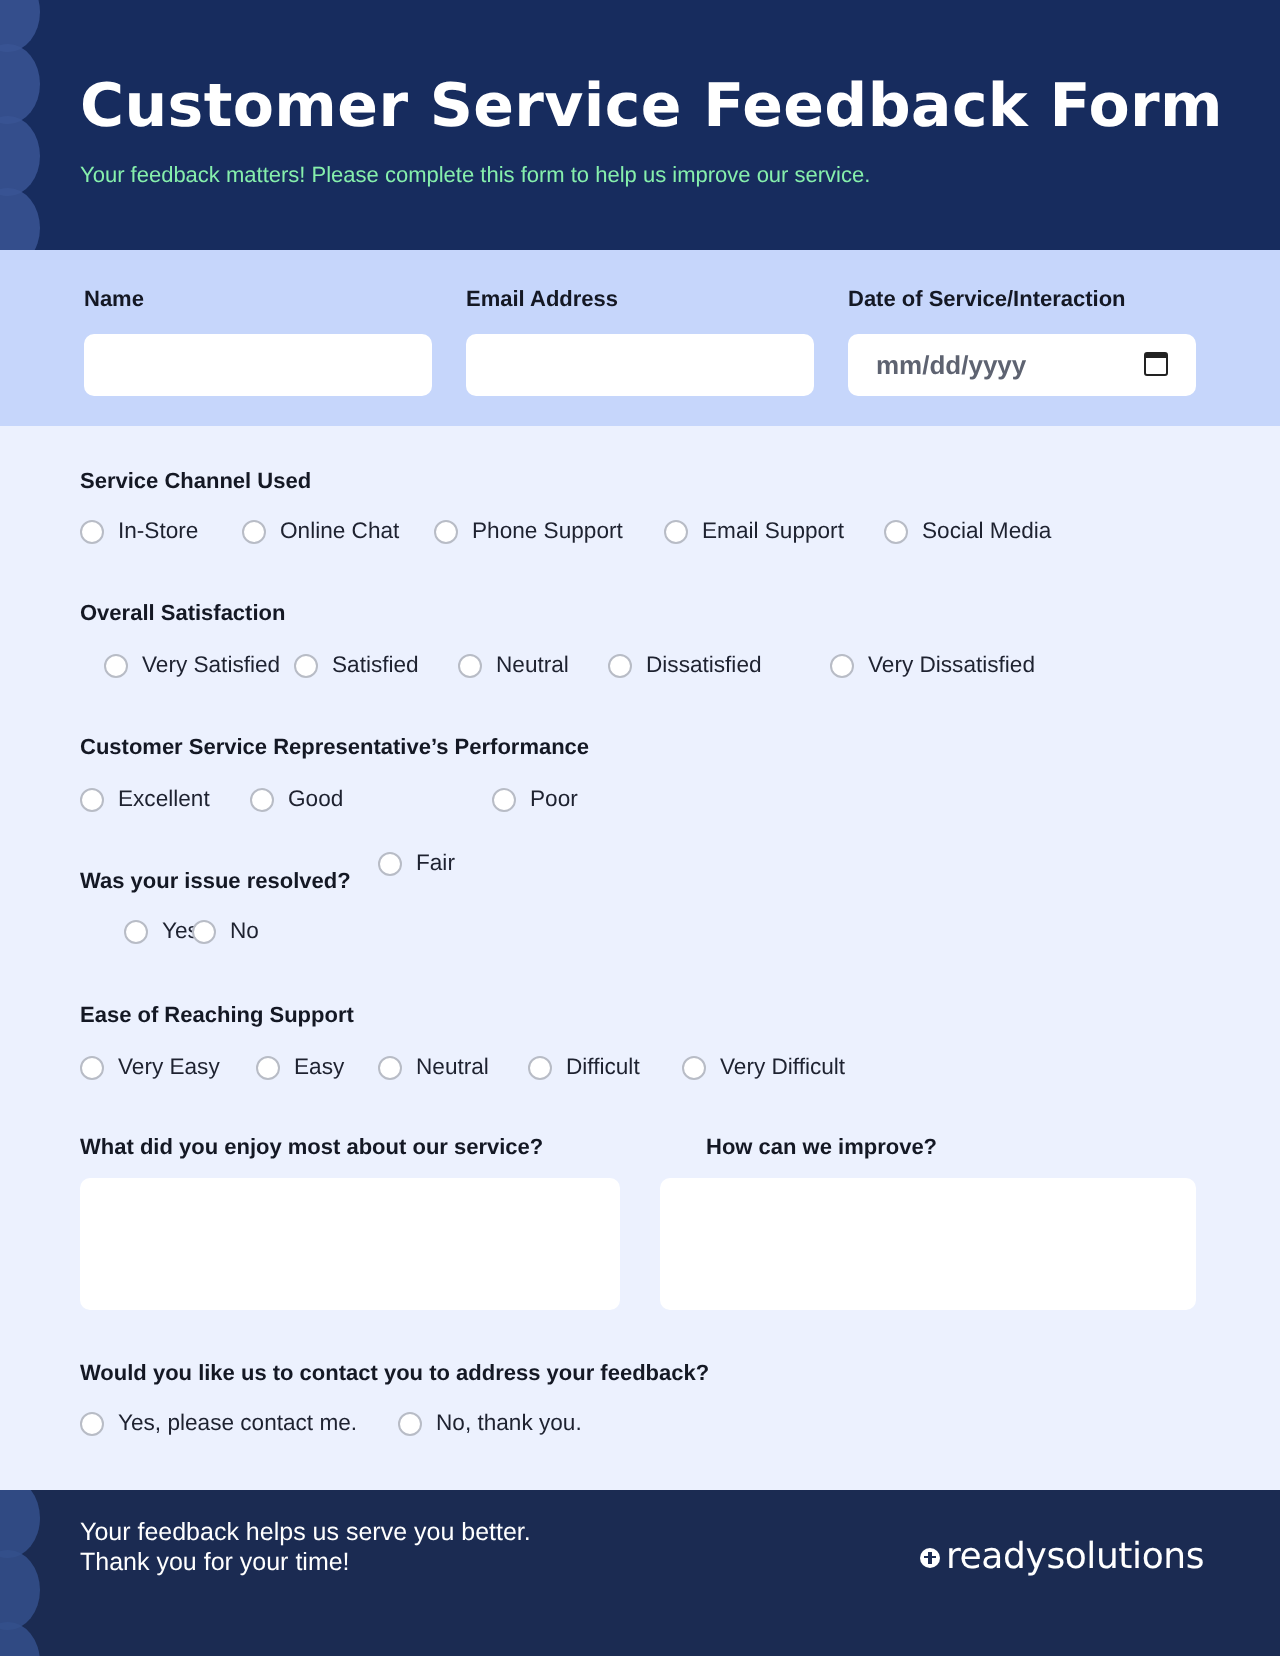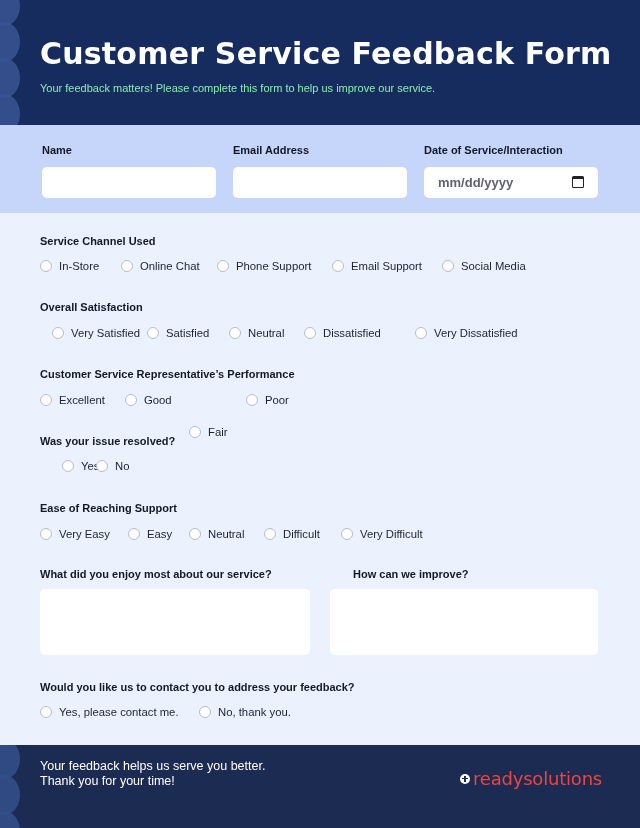--- a/index.html
+++ b/index.html
@@ -25,21 +25,21 @@
   .opt-text { margin-left: 7px; font-size: 11.3px; color: #1e2230; }
 
   .textarea { position: absolute; height: 66px; background: #ffffff; border-radius: 5px; border: none; resize: none; outline: none; }
 
   .footer { position: absolute; left: 0; top: 745px; width: 640px; height: 83px; background: #1b2b52; overflow: hidden; }
   .footer .msg { position: absolute; left: 40px; top: 14px; font-size: 12.5px; color: #ffffff; line-height: 15px; }
   .logo { position: absolute; left: 460px; top: 23px; display: flex; align-items: center; }
   .logo-icon { width: 10px; height: 10px; border-radius: 50%; background: #ffffff; position: relative; margin-right: 3px; }
   .logo-icon::before { content: ""; position: absolute; left: 2px; top: 4.2px; width: 6px; height: 1.6px; background: #1b2b52; }
   .logo-icon::after { content: ""; position: absolute; left: 4.2px; top: 2px; width: 1.6px; height: 6px; background: #1b2b52; }
-  .logo-text { font-size: 18px; color: #ef4444; font-family: "DejaVu Sans", sans-serif; letter-spacing: -0.2px; text-align: center; }
+  .logo-text { font-size: 18px; color: #ffffff; font-family: "DejaVu Sans", sans-serif; letter-spacing: -0.2px; text-align: center; }
 </style>
 </head>
 <body>
 
 <div class="header">
   <div class="deco" style="top:-14px;"></div>
   <div class="deco" style="top:22px;"></div>
   <div class="deco" style="top:58px;"></div>
   <div class="deco" style="top:94px;"></div>
   <h1 class="title">Customer Service Feedback Form</h1>

